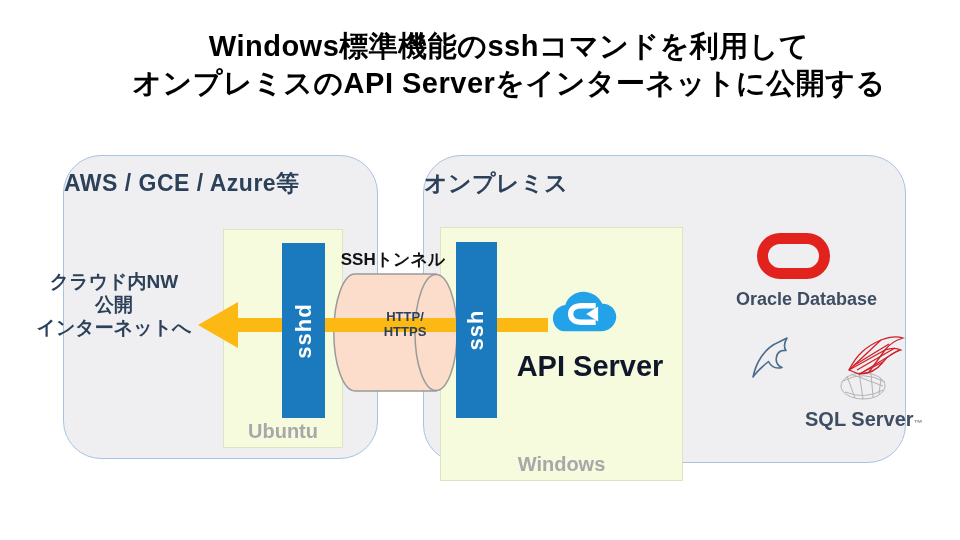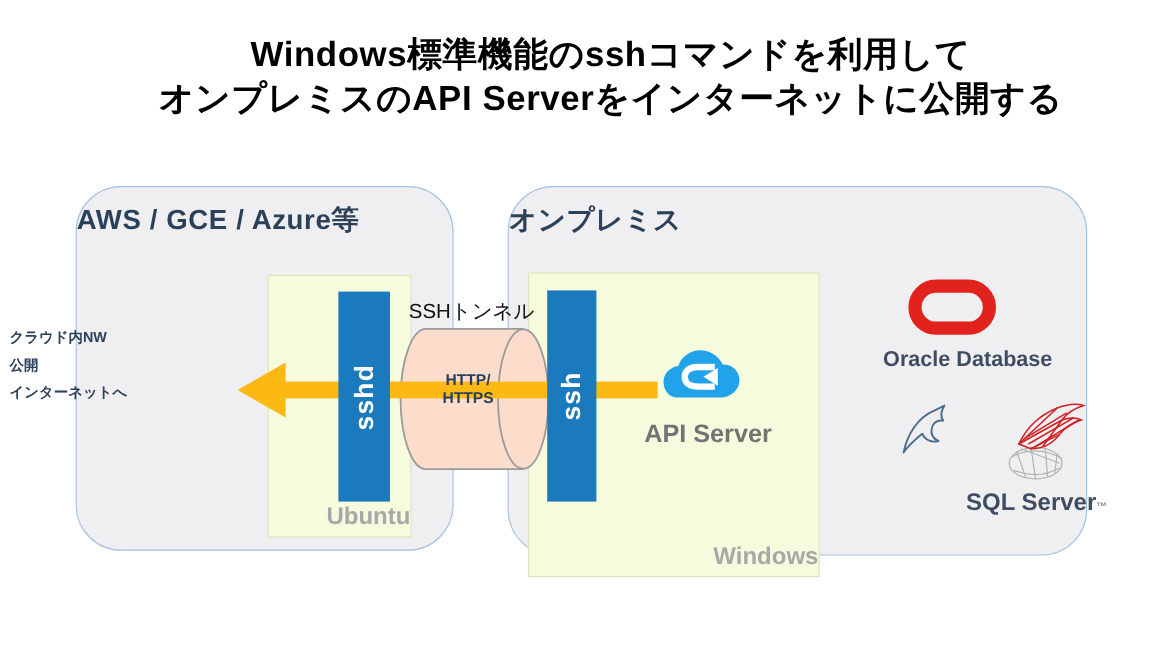--- a/index.html
+++ b/index.html
@@ -24,36 +24,36 @@
     position:absolute;top:12px;left:0;width:100%;
     font-size:23px;font-weight:700;color:var(--navy);letter-spacing:.5px;
   }
   
   .os-box{
     background:var(--os-fill);border:1px solid var(--os-border);box-sizing:border-box;
   }
   .os-ubuntu{left:223px;top:229px;width:120px;height:219px;}
   .os-windows{left:440px;top:227px;width:243px;height:254px;}
   .os-label{
-    position:absolute;bottom:4px;left:0;width:100%;text-align:right;
+    position:absolute;bottom:4px;left:0;width:100%;text-align:center;
     font-size:20px;font-weight:700;color:var(--os-text);
   }
   
   .cloud-note{
-    left:8px;top:270px;width:212px;text-align:left;
-    font-size:12px;font-weight:700;color:var(--navy);line-height:23px;
+    left:8px;top:270px;width:212px;text-align:center;
+    font-size:19px;font-weight:700;color:var(--navy);line-height:23px;
   }
   
   .tunnel-label{
     left:338px;top:248px;width:110px;text-align:center;
-    font-size:17px;font-weight:400;color:#111;white-space:nowrap;
+    font-size:17px;font-weight:700;color:#111;white-space:nowrap;
   }
   .cylinder{left:328px;top:272px;}
   .protocol{
-    left:349px;top:309px;width:82px;text-align:center;
+    left:364px;top:309px;width:82px;text-align:center;
     font-size:13px;font-weight:700;color:var(--navy);line-height:15px;z-index:4;
   }
   .protocol span{display:block;}
   
   .arrow-shaft{left:232px;top:318px;width:316px;height:14px;background:var(--arrow);z-index:3;}
   .arrow-head{
     left:198px;top:302px;width:0;height:0;z-index:3;
     border-top:23px solid transparent;border-bottom:23px solid transparent;
     border-right:40px solid var(--arrow);
   }
@@ -63,21 +63,21 @@
   }
   .bar-sshd{left:282px;top:243px;width:43px;height:175px;}
   .bar-ssh{left:456px;top:242px;width:41px;height:176px;}
   .proc-bar span{
     transform:rotate(-90deg);color:#fff;font-size:22px;font-weight:700;
     letter-spacing:1px;white-space:nowrap;
   }
   
   .cloud-icon{left:548px;top:288px;z-index:5;}
   .api-label{left:505px;top:350px;width:170px;text-align:center;
-    font-size:21px;font-weight:700;color:#737373;}
+    font-size:29px;font-weight:700;color:#0f172a;}
   
   .oracle-ring{
     left:757px;top:233px;width:73px;height:46px;box-sizing:border-box;
     border:11px solid var(--oracle-red);border-radius:23px;background:transparent;
   }
   .oracle-label{left:712px;top:289px;width:165px;text-align:right;
     font-size:18px;font-weight:700;color:var(--db-text);}
   .mysql-dolphin{left:745px;top:333px;}
   .mysql-word{left:698px;top:378px;width:110px;text-align:center;
     font-size:28px;font-weight:700;letter-spacing:0;}

